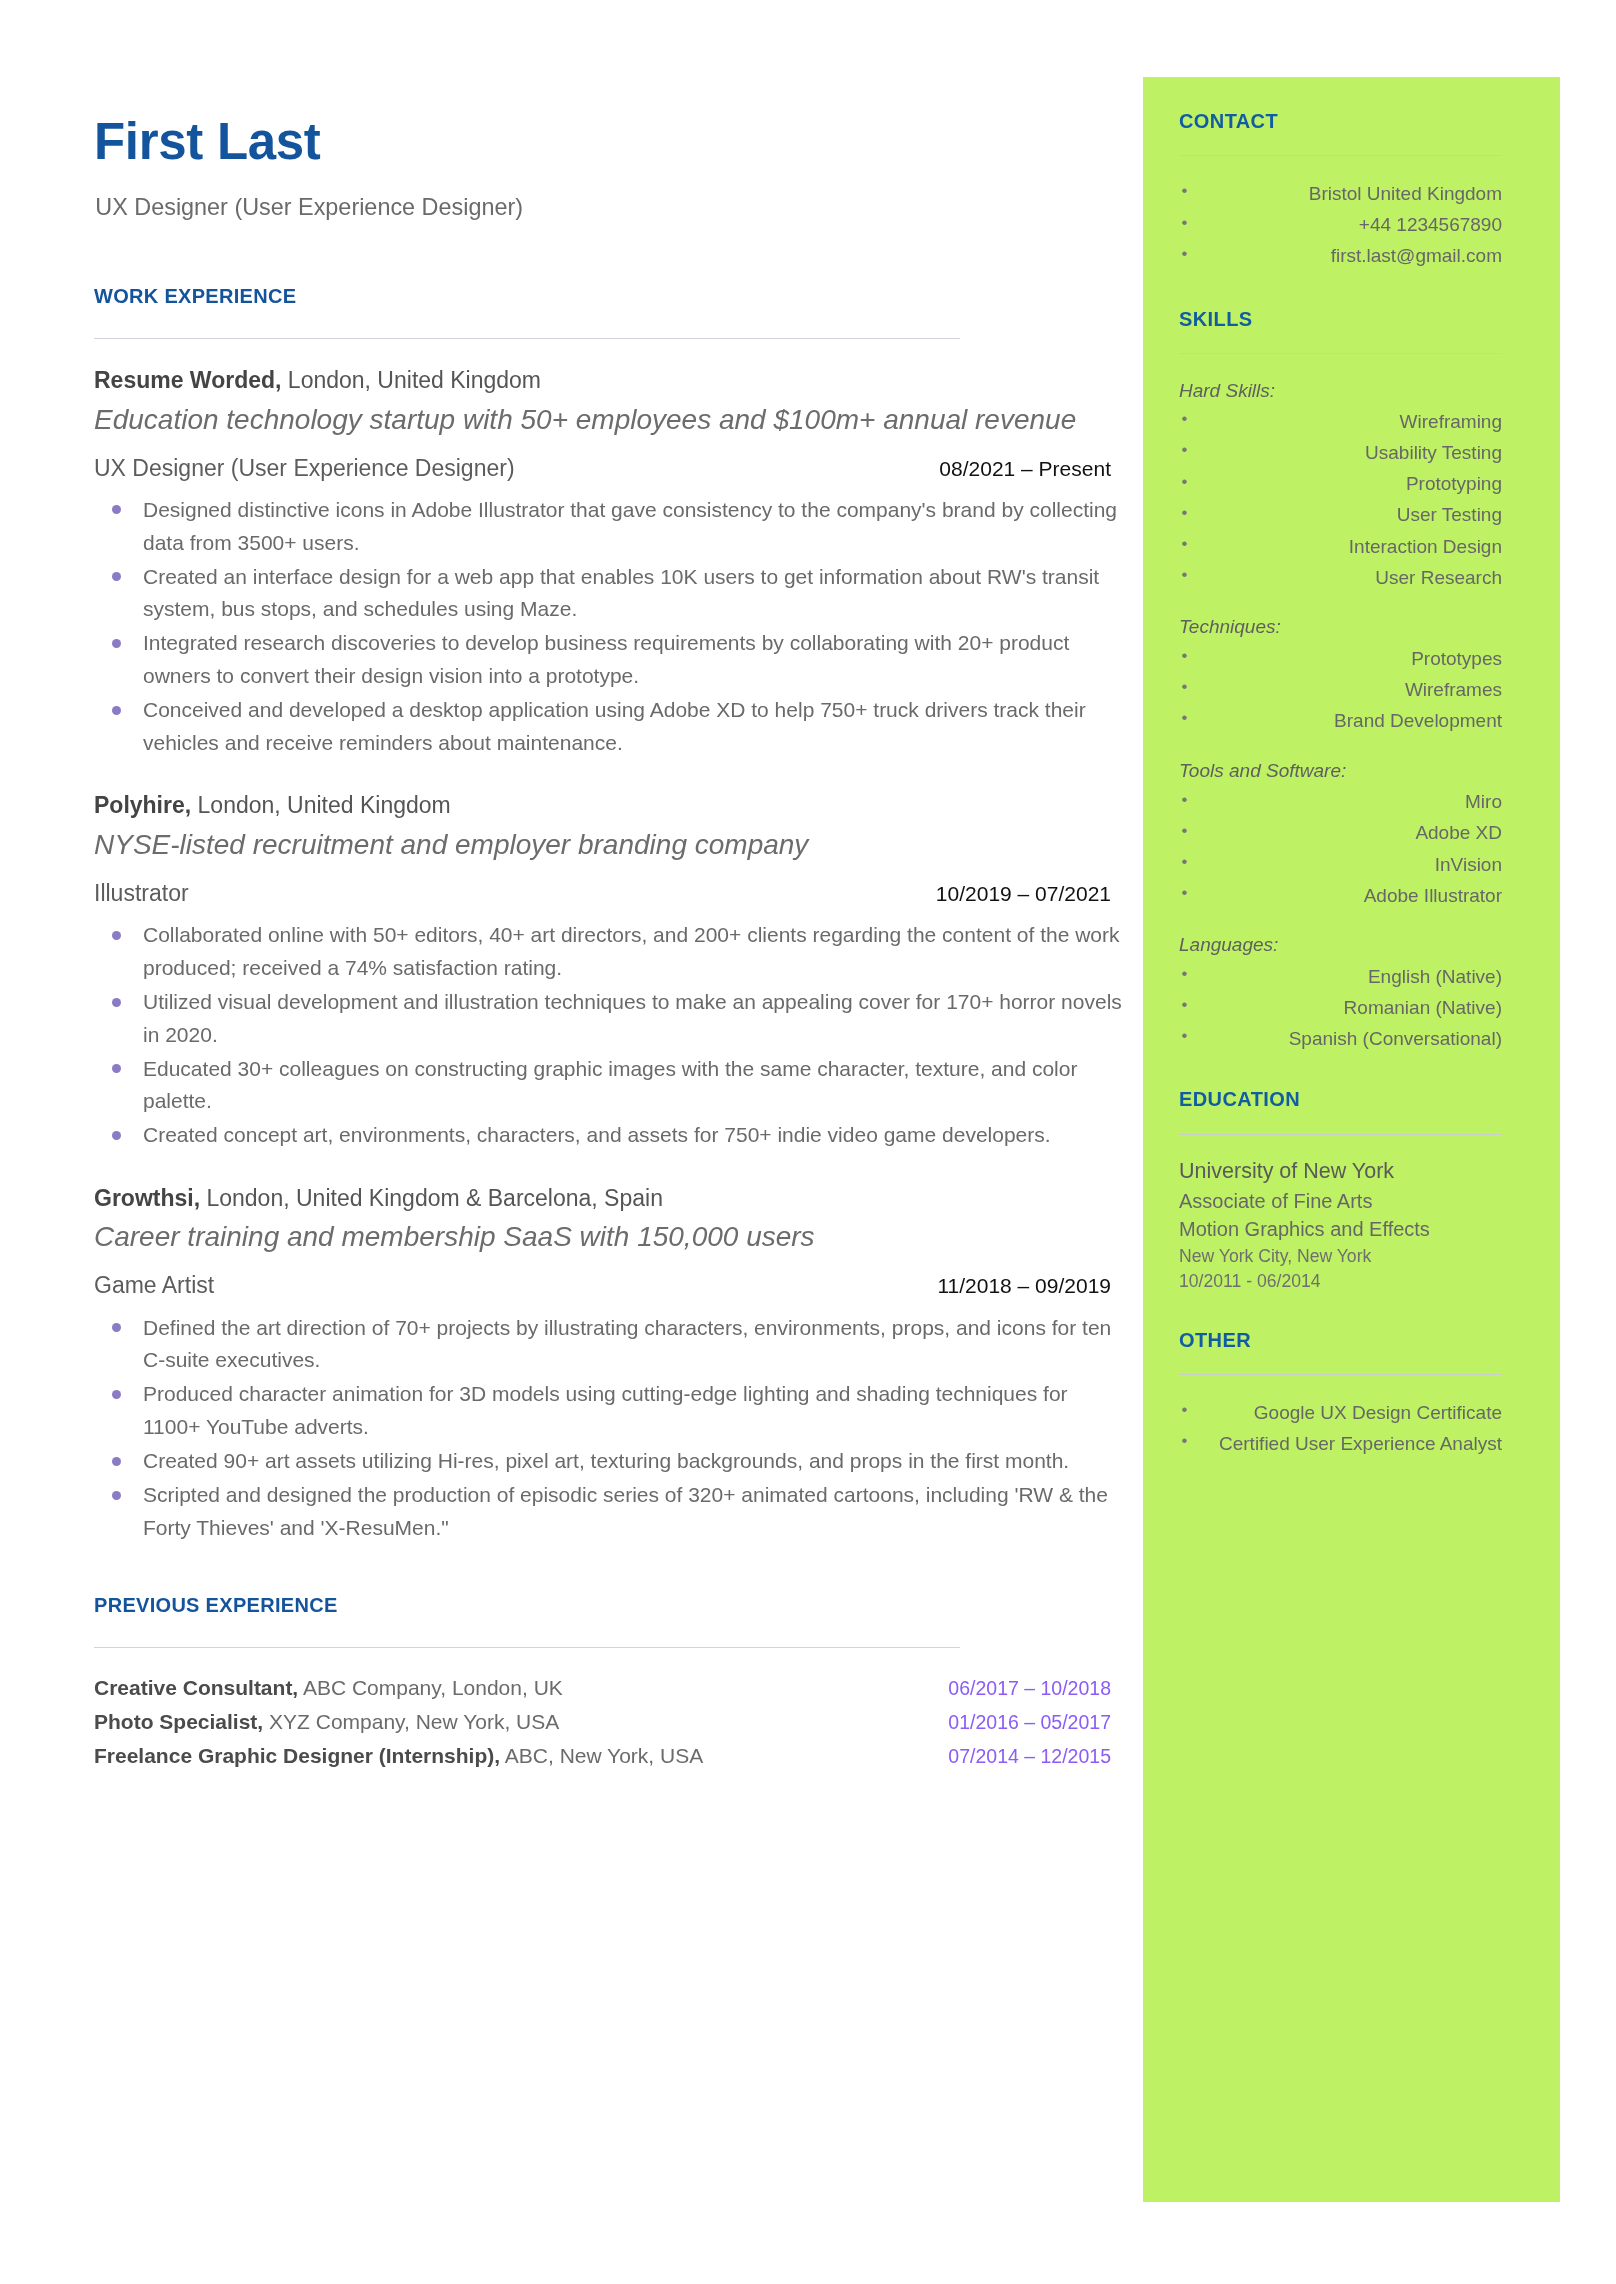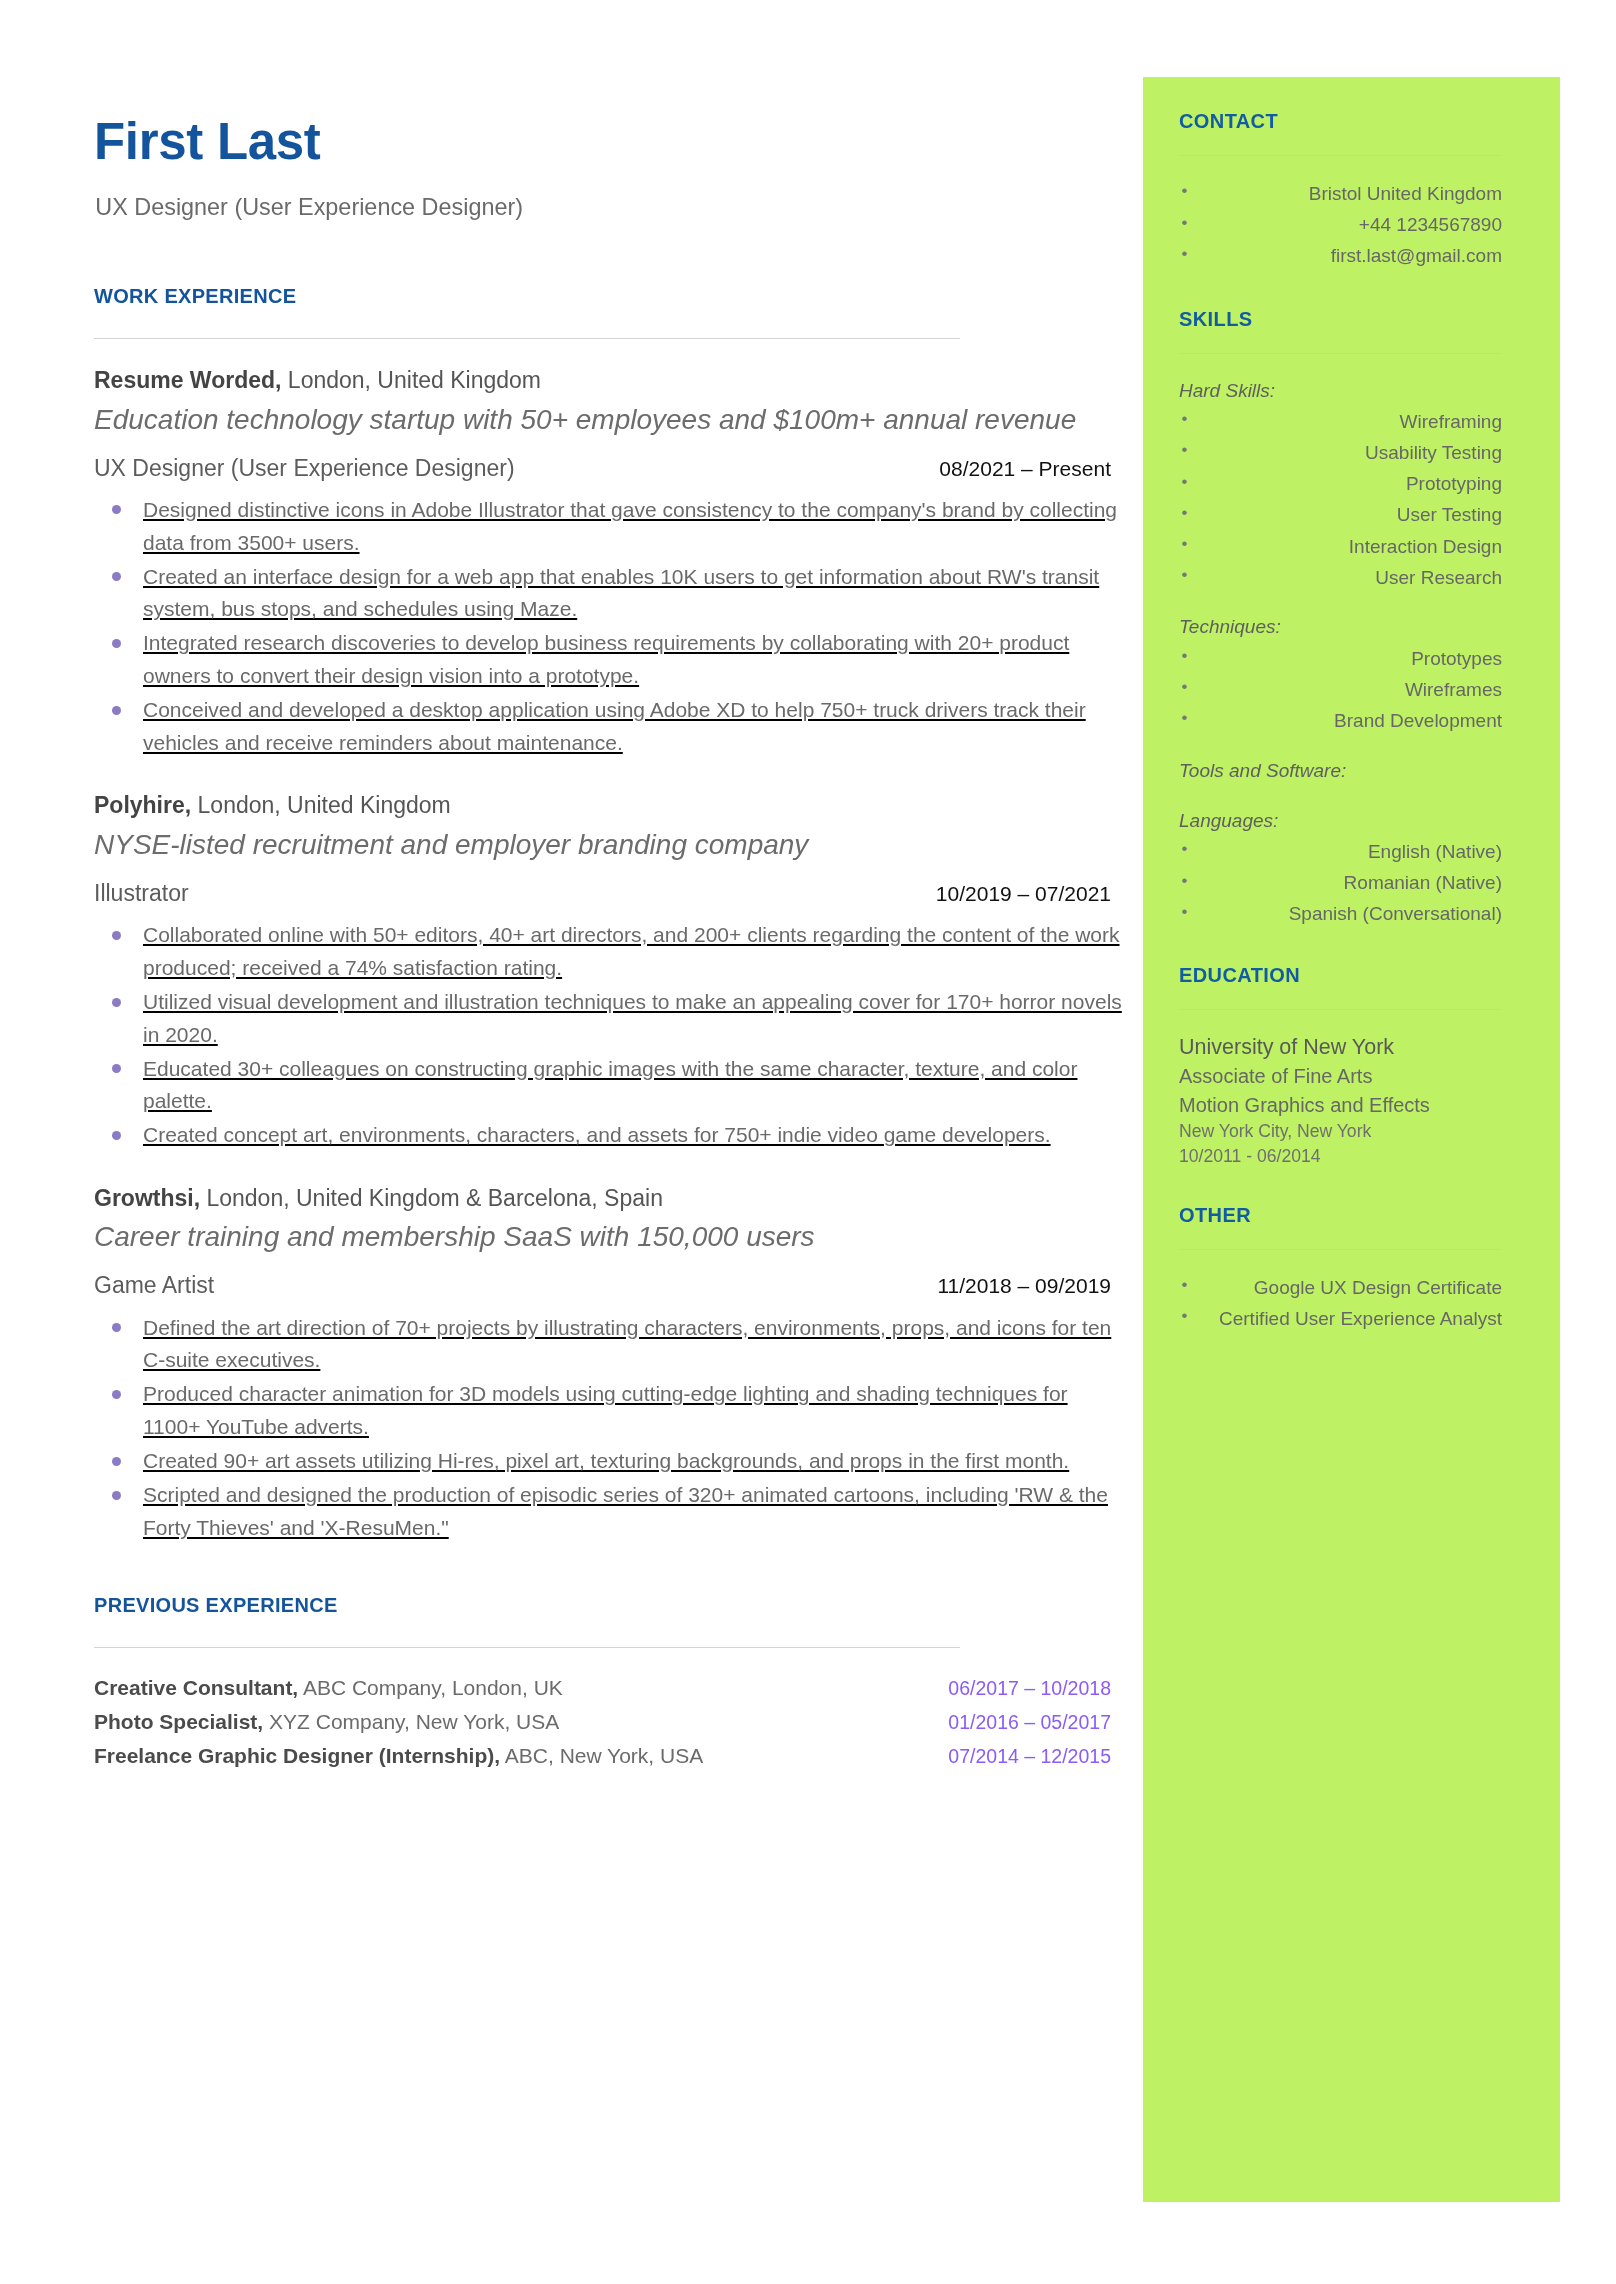--- a/index.html
+++ b/index.html
@@ -172,21 +172,20 @@
     color: #111111;
     font-size: 21px;
     line-height: 1.2;
     white-space: nowrap;
     padding-right: 15px;
   }
   ul.bullets {
     list-style: none;
     margin: 11.7px 0 0 0;
     padding: 0;
-    text-decoration: underline;
   }
   ul.bullets li {
     position: relative;
     color: #6a6a6a;
     font-size: 21px;
     line-height: 1.56;
     padding-left: 49px;
     margin-bottom: 1.3px;
   }
   ul.bullets li::before {
@@ -352,20 +351,26 @@
           <li>Prototypes</li>
           <li>Wireframes</li>
           <li>Brand Development</li>
         </ul>
       </div>
 
       <div class="sb-block-gap"></div>
 
       <div>
         <div class="sb-subhead">Tools and Software:</div>
+        <ul class="sb-list">
+          <li>Miro</li>
+          <li>Adobe XD</li>
+          <li>InVision</li>
+          <li>Adobe Illustrator</li>
+        </ul>
       </div>
 
       <div class="sb-block-gap"></div>
 
       <div>
         <div class="sb-subhead">Languages:</div>
         <ul class="sb-list">
           <li>English (Native)</li>
           <li>Romanian (Native)</li>
           <li>Spanish (Conversational)</li>

